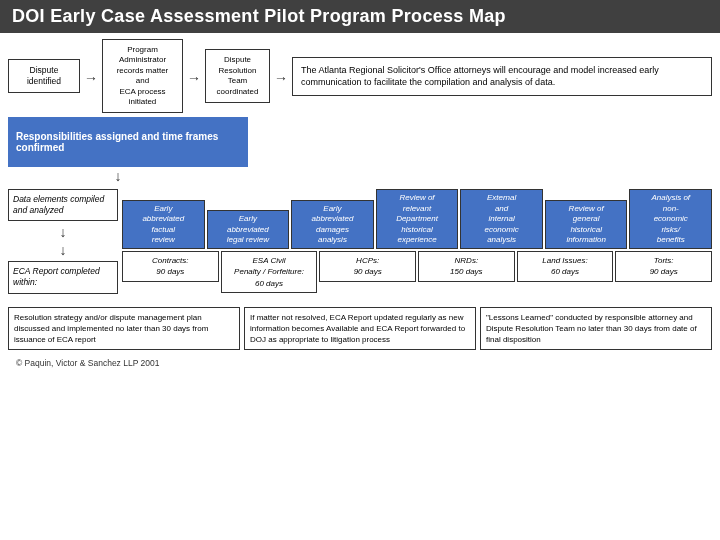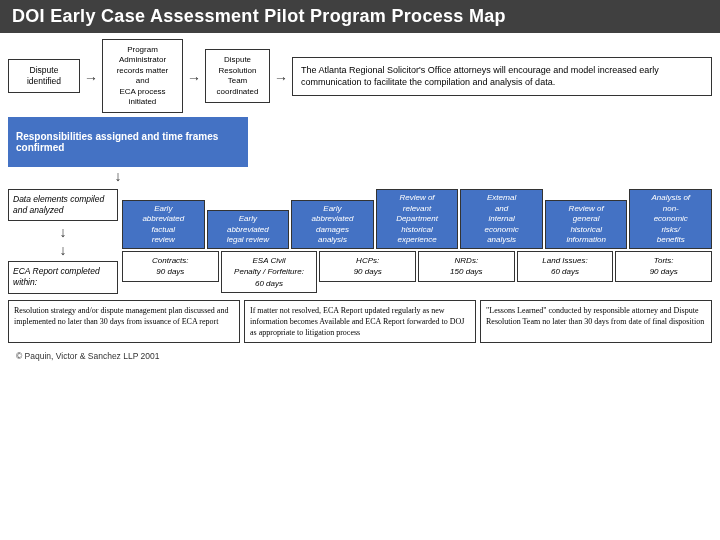--- a/index.html
+++ b/index.html
@@ -127,22 +127,21 @@
       padding: 3px 4px;
       font-size: 8px;
       text-align: center;
       line-height: 1.4;
       flex: 1;
     }
     
     .bottom-row {
       display: flex;
       gap: 4px;
-      margin-top: 2px;
-      font-family: Liberation Serif, serif;
+      margin-top: 9px;
     }
     .bottom-box {
       border: 1px solid #333;
       background: #fff;
       padding: 4px 5px;
       font-size: 8px;
       line-height: 1.4;
       flex: 1;
     }
     

